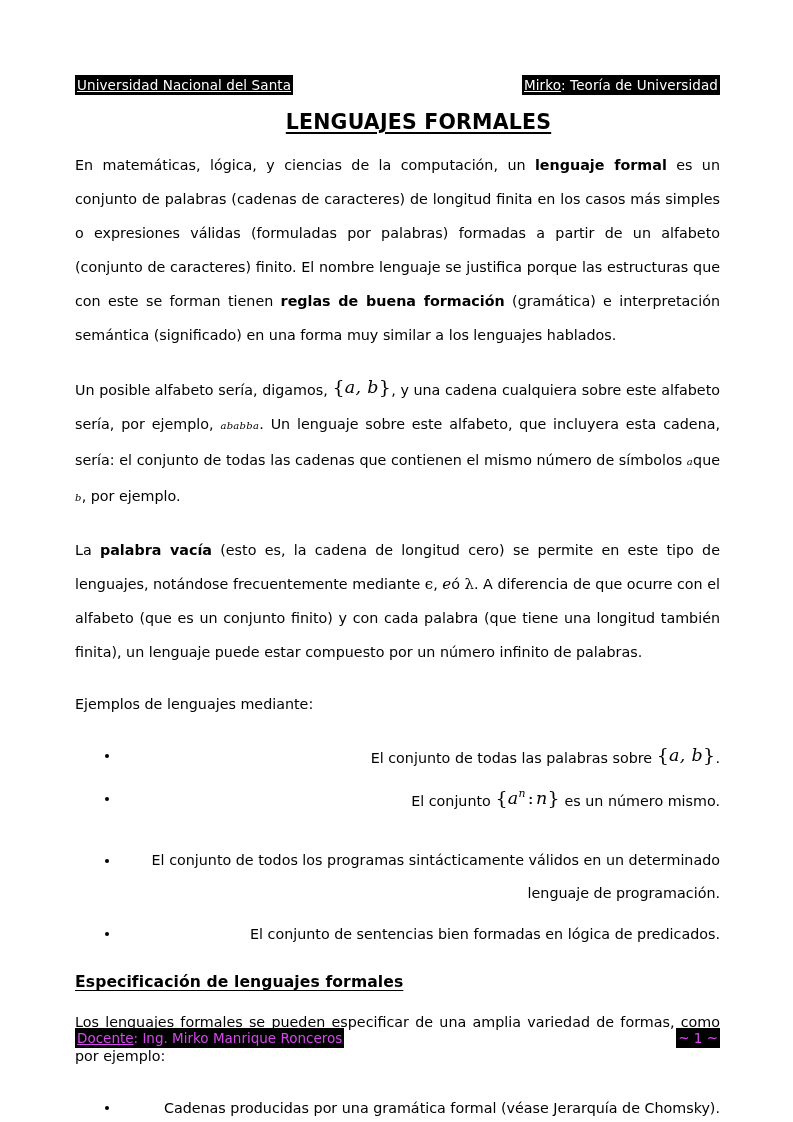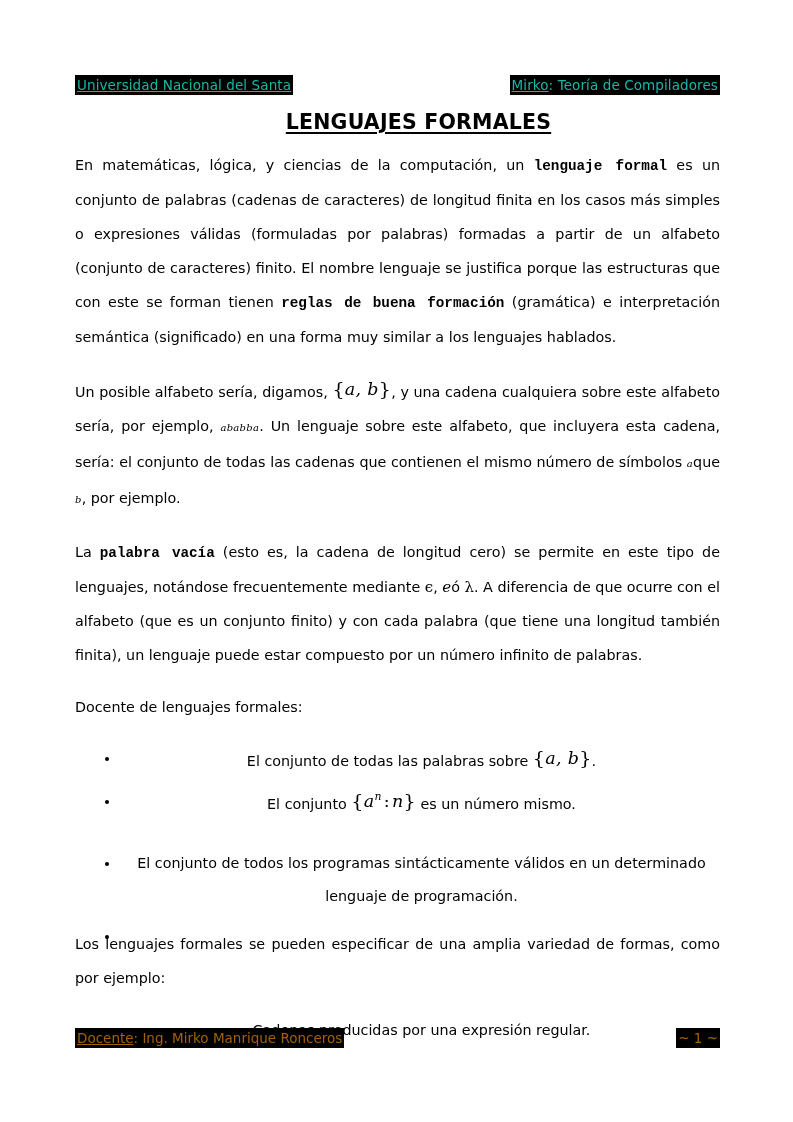--- a/index.html
+++ b/index.html
@@ -29,21 +29,21 @@
     left: 75px;
     top: 74px;
     width: 645px;
     height: 21px;
     display: flex;
     align-items: center;
     justify-content: space-between;
   }
   .hdr-seg {
     background: #000000;
-    color: #14b8a6;
+    color: #ffffff;
     font-size: 13.5px;
     line-height: 20px;
     height: 20px;
     white-space: nowrap;
     letter-spacing: 0.1px;
   }
   .hdr-left { padding: 0 2px 0 2px; }
   .hdr-right { padding: 0 2px 0 2px; }
   .u { text-decoration: underline; }
 
@@ -74,21 +74,21 @@
 
   p.para {
     margin: 0 0 18px 0;
     font-size: 14.3px;
     line-height: 34px;
     text-align: justify;
     text-justify: inter-word;
   }
   p.para.lead { margin-bottom: 19px; }
 
-  b, strong { font-weight: bold; font-family: Liberation Mono, monospace; }
+  b, strong { font-weight: bold; }
 
   
   .math {
     font-family: "DejaVu Serif", "Liberation Serif", serif;
     font-style: italic;
     font-size: 10px;
     letter-spacing: 0.3px;
     white-space: nowrap;
   }
   .math.big {
@@ -128,21 +128,21 @@
     margin: 0 0 14px 0;
     padding: 0;
     list-style: none;
   }
   ul.bullets li {
     position: relative;
     padding-left: 48px;
     font-size: 14.3px;
     line-height: 34px;
     margin-bottom: 7px;
-    text-align: center;
+    text-align: right;
   }
   ul.bullets li .dot {
     position: absolute;
     left: 30px;
     top: 15px;
     width: 4px;
     height: 4px;
     border-radius: 50%;
     background: #000;
   }
@@ -169,65 +169,66 @@
     left: 75px;
     top: 1028px;
     width: 645px;
     height: 20px;
     display: flex;
     align-items: center;
     justify-content: space-between;
   }
   .ftr-seg {
     background: #000000;
-    color: #a16207;
+    color: #d946ef;
     font-size: 13.5px;
     line-height: 20px;
     height: 20px;
     white-space: nowrap;
     padding: 0 2px;
   }
 </style>
 </head>
 <body>
 
 <div class="page">
 
   <div class="header">
     <div class="hdr-seg hdr-left"><span class="u">Universidad Nacional del Santa</span></div>
-    <div class="hdr-seg hdr-right"><span class="u">Mirko</span><span>: </span><span>Teoría de Compiladores</span></div>
+    <div class="hdr-seg hdr-right"><span class="u">Mirko</span><span>: </span><span>Teoría de Universidad</span></div>
   </div>
 
   <div class="doc-title"><span>LENGUAJES FORMALES</span></div>
 
   <div class="content">
 
     <p class="para lead"><span>En matemáticas, lógica, y ciencias de la computación, un </span><b>lenguaje formal</b><span> es un conjunto de palabras (cadenas de caracteres) de longitud finita en los casos más simples o expresiones válidas (formuladas por palabras) formadas a partir de un alfabeto (conjunto de caracteres) finito. El nombre lenguaje se justifica porque las estructuras que con este se forman tienen </span><b>reglas de buena formación</b><span> (gramática) e interpretación semántica (significado) en una forma muy similar a los lenguajes hablados.</span></p>
 
     <p class="para"><span>Un posible alfabeto sería, digamos, </span><span class="math big"><span class="brace">{</span><span>a</span><span>, </span><span>b</span><span class="brace">}</span></span><span>, y una cadena cualquiera sobre este alfabeto sería, por ejemplo, </span><span class="math">ababba</span><span>. Un lenguaje sobre este alfabeto, que incluyera esta cadena, sería: el conjunto de todas las cadenas que contienen el mismo número de símbolos </span><span class="math">a</span><span>que </span><span class="math">b</span><span>, por ejemplo.</span></p>
 
     <p class="para"><span>La </span><b>palabra vacía</b><span> (esto es, la cadena de longitud cero) se permite en este tipo de lenguajes, notándose frecuentemente mediante </span><span class="sym">ϵ</span><span>, </span><span class="sym-i">e</span><span>ó </span><span class="sym">λ</span><span>. A diferencia de que ocurre con el alfabeto (que es un conjunto finito) y con cada palabra (que tiene una longitud también finita), un lenguaje puede estar compuesto por un número infinito de palabras.</span></p>
 
-    <p class="para">Docente de lenguajes formales:</p>
+    <p class="para">Ejemplos de lenguajes mediante:</p>
 
     <ul class="bullets">
       <li><span class="dot"></span><span>El conjunto de todas las palabras sobre </span><span class="math big"><span class="brace">{</span><span>a</span><span>, </span><span>b</span><span class="brace">}</span></span><span>.</span></li>
 
       <li><span class="dot"></span><span>El conjunto </span><span class="math big"><span class="brace">{</span><span>a</span><sup>n</sup><span class="colon">:</span><span>n</span><span class="brace">}</span></span><span> es un número mismo.</span></li>
 
       <li class="two-line"><span class="dot"></span><span>El conjunto de todos los programas sintácticamente válidos en un determinado lenguaje de programación.</span></li>
 
-      <li><span class="dot"></span></li>
+      <li><span class="dot"></span><span>El conjunto de sentencias bien formadas en lógica de predicados.</span></li>
     </ul>
 
+    <h2 class="section"><span>Especificación de lenguajes formales</span></h2>
 
     <p class="para">Los lenguajes formales se pueden especificar de una amplia variedad de formas, como por ejemplo:</p>
 
     <ul class="bullets">
-      <li><span class="dot"></span></li>
+      <li><span class="dot"></span><span>Cadenas producidas por una gramática formal (véase Jerarquía de Chomsky).</span></li>
       <li><span>Cadenas producidas por una expresión regular.</span></li>
 
     </ul>
 
   </div>
 
   <div class="footer">
     <div class="ftr-seg"><span class="u">Docente</span><span>: </span><span>Ing. Mirko Manrique Ronceros</span></div>
     <div class="ftr-seg">~ 1 ~</div>
   </div>

